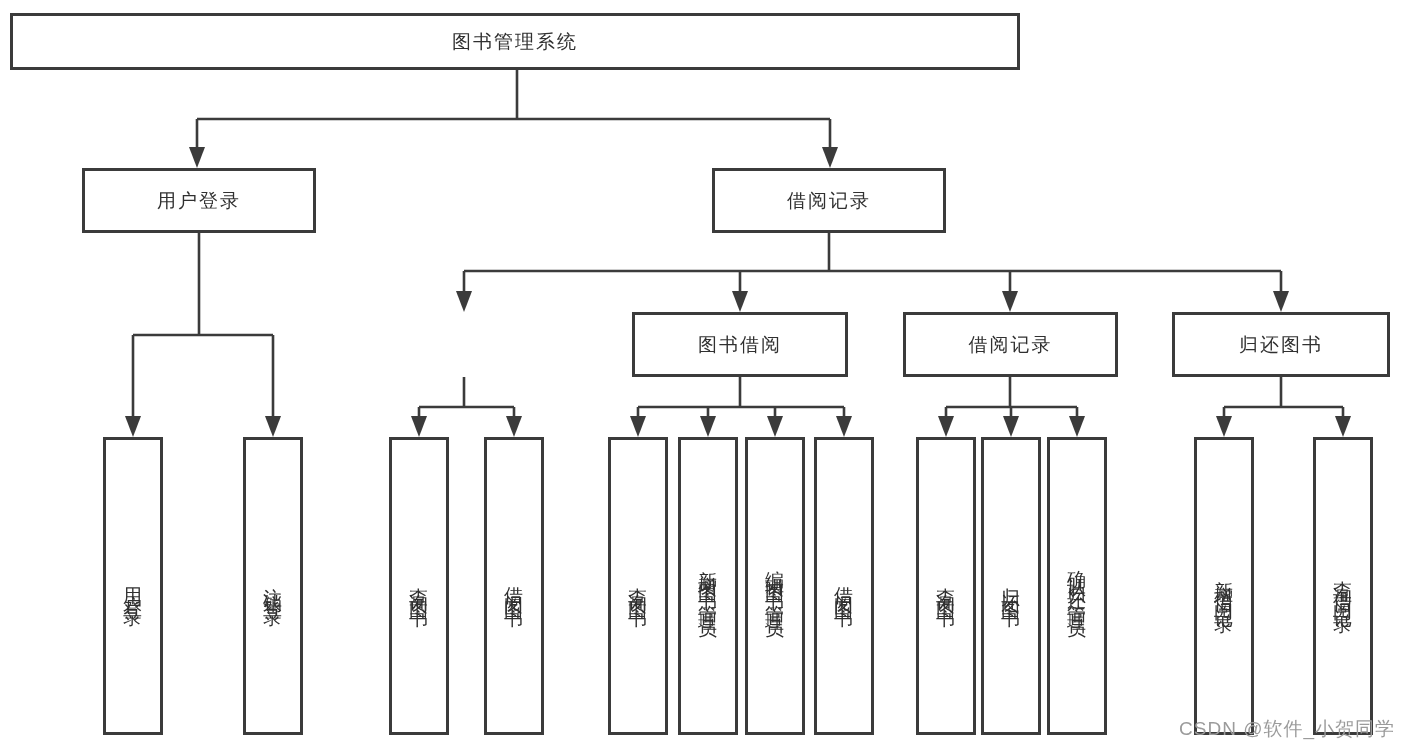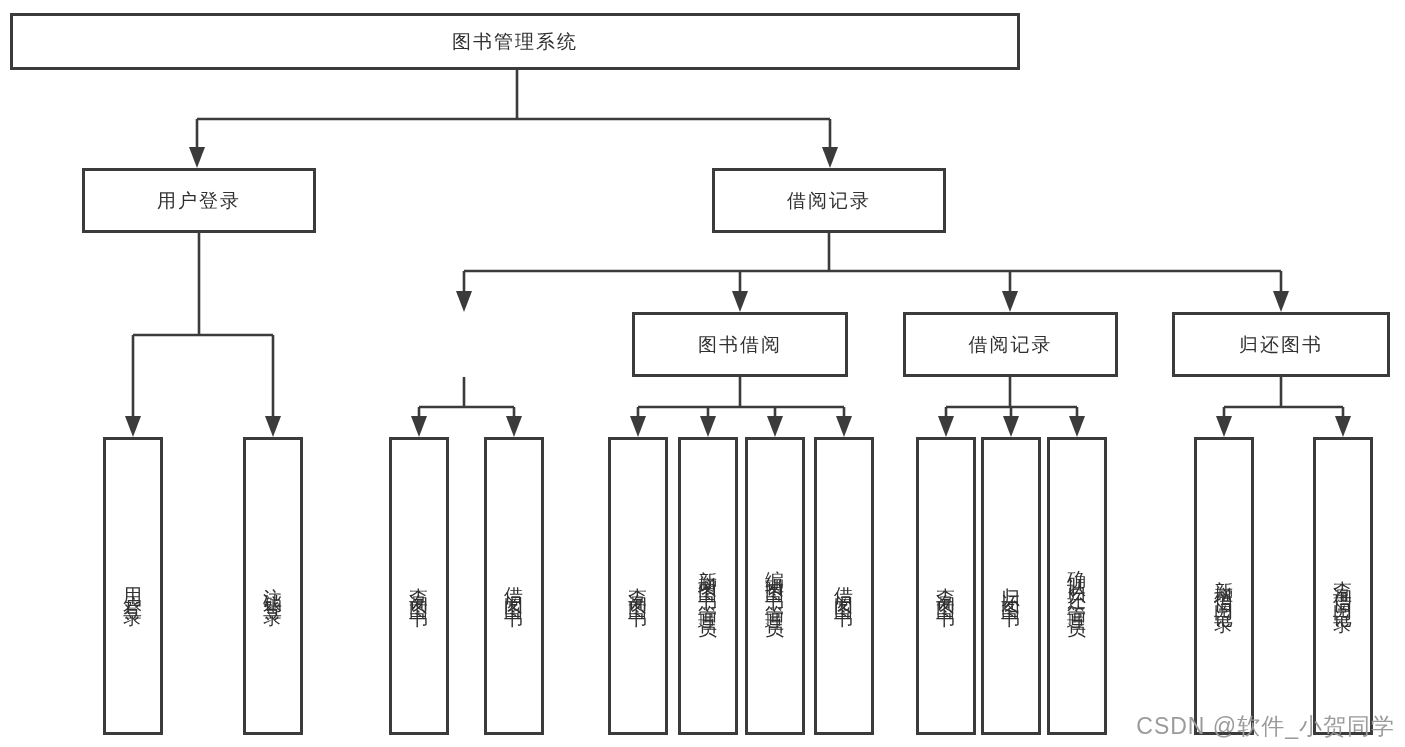--- a/index.html
+++ b/index.html
@@ -24,21 +24,21 @@
   .node.v{
     writing-mode:vertical-rl;
     text-orientation:mixed;
     font-size:19px;
     letter-spacing:7px;
     line-height:1;
   }
   .watermark{
     position:absolute;
     right:10px;bottom:5px;
-    font-size:23px;
+    font-size:19px;
     color:var(--wm,#9b9b9b);
     letter-spacing:1px;
     z-index:3;
     white-space:nowrap;
   }
 </style>
 </head>
 <body>
 
 <div class="canvas">

